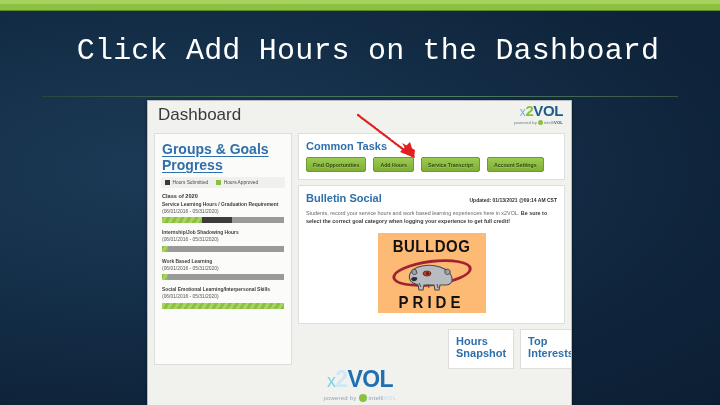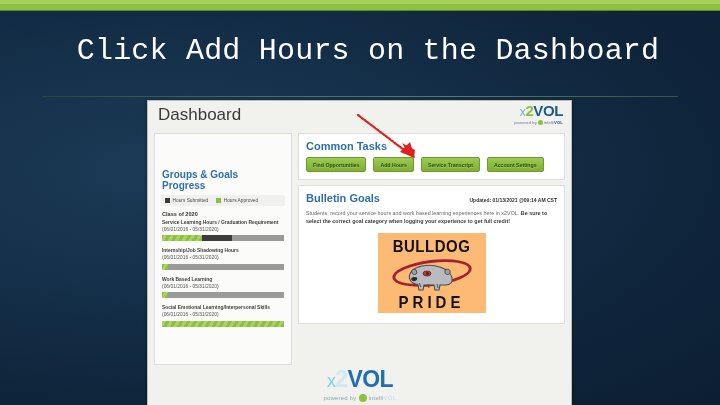--- a/index.html
+++ b/index.html
@@ -84,22 +84,22 @@
     position: absolute; left: 150px; right: 6px; top: 0; bottom: 6px;
   }
   .panel { background:#ffffff; border:1px solid #dedede; }
   .panel-title {
     color:#2f6fab; font-size:11px; font-weight:700;
     font-family:"Liberation Sans", sans-serif;
   }
   
   .ggp-title {
     padding: 7px 7px 4px 7px;
-    color:#2f6fab; font-size:10px; font-weight:700;
-    text-underline-offset: 2px; margin-top: 28px;
+    color:#2f6fab; font-size:14px; font-weight:700;
+    text-decoration: underline; text-underline-offset: 2px;
   }
   .legend {
     margin: 0 6px; background:#f0f0ee; border-radius:1px;
     padding: 3px 4px; display:flex; gap:8px; align-items:center;
   }
   .legend .item { display:flex; align-items:center; gap:3px; font-size:4.8px; color:#4a4a4a; }
   .legend .sq { width:4.5px; height:4.5px; display:inline-block; }
   .legend .sq.dark { background:#3a3a3a; }
   .legend .sq.green { background:#8cc03f; }
   .class-line {
@@ -268,21 +268,21 @@
           <div class="btns">
             <div class="btn">Find Opportunities</div>
             <div class="btn">Add Hours</div>
             <div class="btn">Service Transcript</div>
             <div class="btn">Account Settings</div>
           </div>
         </div>
 
         <div class="panel bulletin">
           <div class="bhead">
-            <div class="panel-title">Bulletin Goals</div>
+            <div class="panel-title">Bulletin Social</div>
             <div class="updated">Updated: 01/13/2021 @09:14 AM CST</div>
           </div>
           <div class="btext"><span>Students, record your service hours and work based learning experiences here in x2VOL. </span><b>Be sure to select the correct goal category when logging your experience to get full credit!</b></div>
 
           <div class="bulldog">
             <div class="bd-word bd-top">BULLDOG</div>
             <div class="bd-oval"></div>
             <svg class="bd-dog" viewBox="0 0 112 80">
               <g>
                 <path d="M18 56 C10 52 8 42 14 34 C18 28 26 24 36 22 C46 20 60 20 72 24 C84 28 94 36 96 46 C98 54 92 60 84 60 L72 60 L70 70 L62 70 L60 60 L40 60 L38 70 L30 70 L28 60 Z" fill="#b8bcc0" stroke="#4a4a4a" stroke-width="2.2"></path>
@@ -291,20 +291,28 @@
                 <ellipse cx="46" cy="37" rx="8" ry="5" fill="#c0392b" stroke="#6a1f18" stroke-width="1.6"></ellipse>
                 <ellipse cx="47" cy="37" rx="3" ry="2.4" fill="#2b2b2b"></ellipse>
                 <path d="M20 44 C14 44 12 50 18 52 C24 54 28 48 26 45 Z" fill="#2b2b2b"></path>
                 <path d="M30 56 L34 64 M48 58 L50 66 M66 58 L68 66" stroke="#4a4a4a" stroke-width="2" fill="none"></path>
               </g>
             </svg>
             <div class="bd-word bd-bot">PRIDE</div>
           </div>
         </div>
 
+        <div class="bottom-row">
+          <div class="panel">
+            <div class="panel-title">Hours Snapshot</div>
+          </div>
+          <div class="panel">
+            <div class="panel-title">Top Interests</div>
+          </div>
+        </div>
 
       </div>
     </div>
   </div>
 
   <svg class="arrow-svg" viewBox="0 0 80 55">
     <line x1="6" y1="3" x2="56" y2="41" stroke="#e02020" stroke-width="2.2" stroke-linecap="round" stroke-dasharray="2.4 1.4"></line>
     <polygon points="62,46 49,39 53,36 50,31 63,38" fill="#e02020"></polygon>
     <polygon points="63,46 48,40 58,30" fill="#e02020"></polygon>
   </svg>

